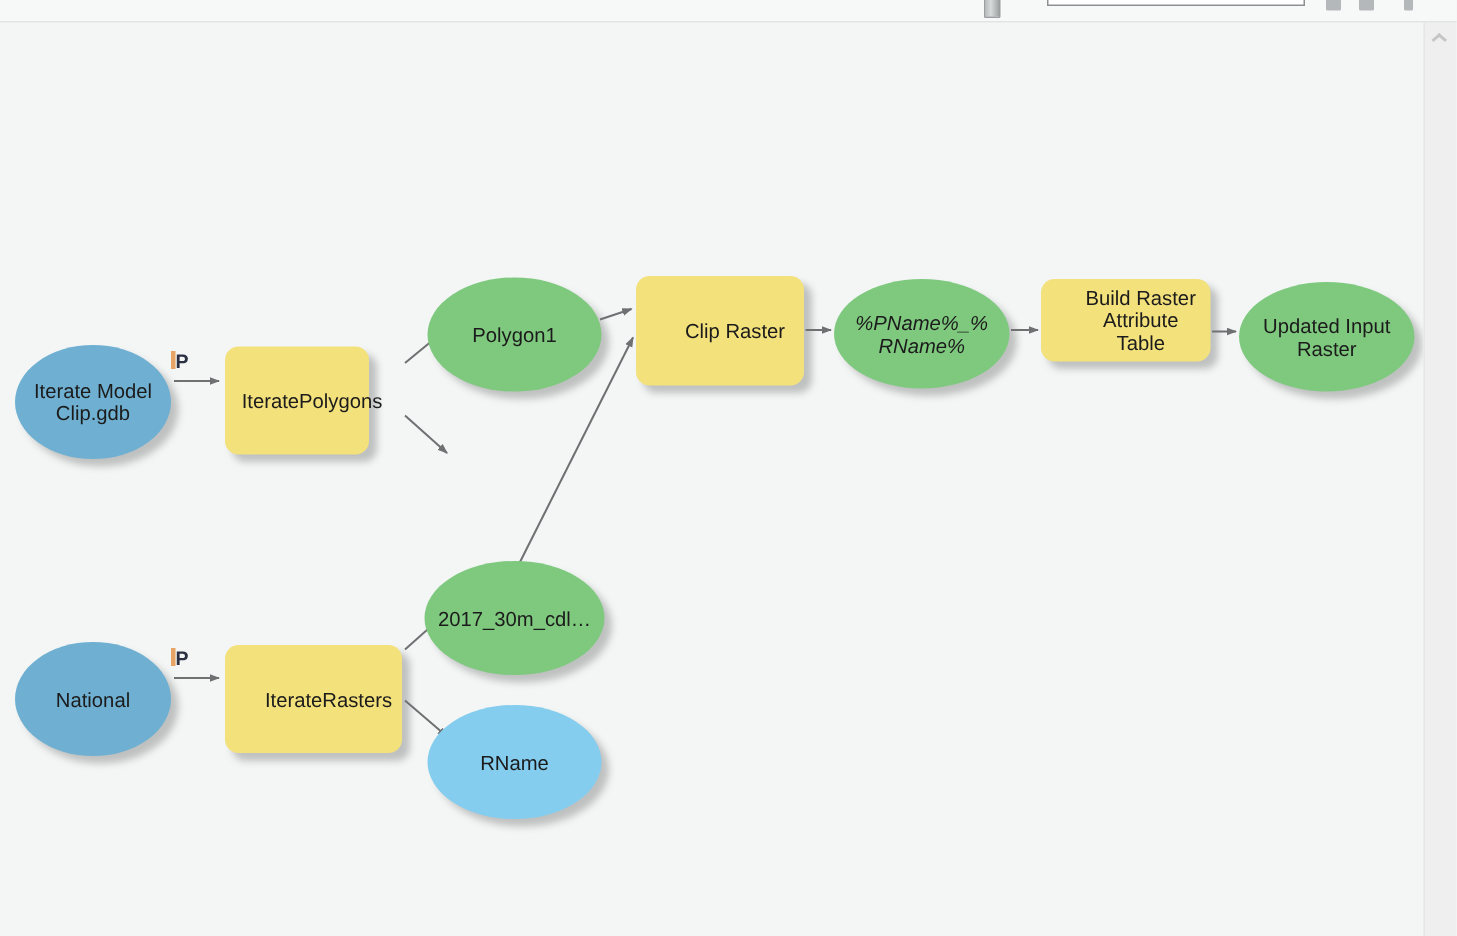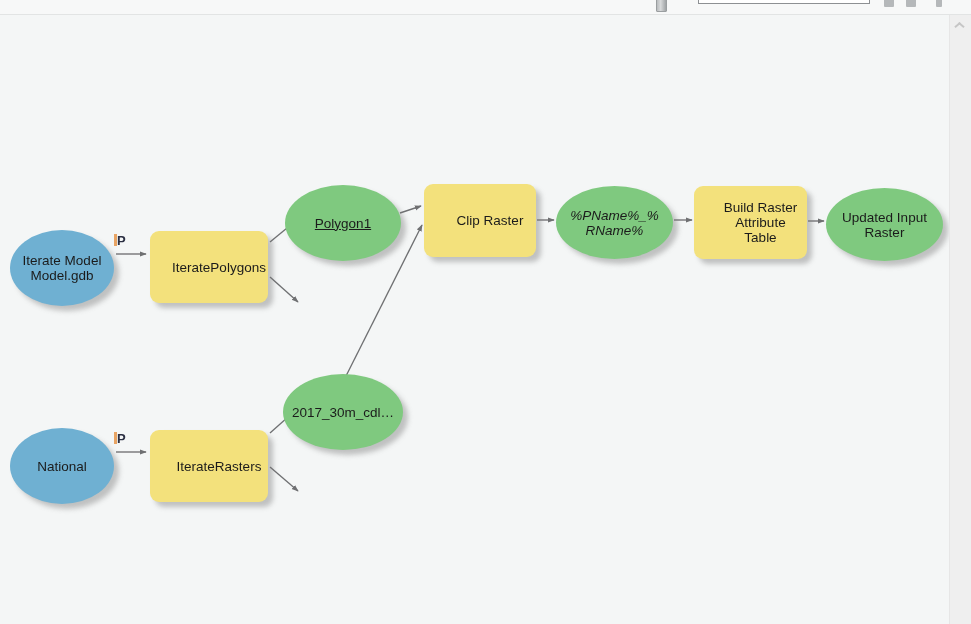--- a/index.html
+++ b/index.html
@@ -174,39 +174,40 @@
       <line x1="537" y1="206" x2="554" y2="206"></line>
       <line x1="674" y1="206" x2="692" y2="206"></line>
       <line x1="808" y1="207" x2="824" y2="207"></line>
       <line x1="116" y1="438" x2="146" y2="438"></line>
       <line x1="270" y1="419" x2="297" y2="395"></line>
       <line x1="270" y1="453" x2="298" y2="477"></line>
     </g>
   </svg>
 
   <div class="node ellipse c-blue" style="left:10px;  top:216px; width:104px; height:76px;">Iterate Model
-Model.gdb</div>
+Clip.gdb</div>
   <div class="p-marker" style="left:117px; top:219px;">P</div>
 
-  <div class="node rect c-yellow" style="left:150px; top:217px; width:118px; height:72px;">IteratePolygons</div>
-
-  <div class="node ellipse c-green" style="left:285px; top:171px; width:116px; height:76px;text-decoration:underline;">Polygon1</div>
+  <div class="node rect c-yellow" style="left:150px; top:217px; width:96px; height:72px;">IteratePolygons</div>
+
+  <div class="node ellipse c-green" style="left:285px; top:171px; width:116px; height:76px;">Polygon1</div>
 
 
   <div class="node rect c-yellow" style="left:424px; top:170px; width:112px; height:73px;">Clip Raster</div>
 
   <div class="node ellipse c-green" style="left:556px; top:172px; width:117px; height:73px;font-style:italic;">%PName%_%
 RName%</div>
 
-  <div class="node rect c-yellow" style="left:694px; top:172px; width:113px; height:73px;">Build Raster
+  <div class="node rect c-yellow" style="left:694px; top:172px; width:113px; height:55px;">Build Raster
 Attribute Table</div>
 
   <div class="node ellipse c-green" style="left:826px; top:174px; width:117px; height:73px;">Updated Input
 Raster</div>
 
   <div class="node ellipse c-blue" style="left:10px;  top:414px; width:104px; height:76px;">National</div>
   <div class="p-marker" style="left:117px; top:417px;">P</div>
 
   <div class="node rect c-yellow" style="left:150px; top:406px; width:118px; height:72px;margin-top:10px;">IterateRasters</div>
 
   <div class="node ellipse c-green" style="left:283px; top:360px; width:120px; height:76px;">2017_30m_cdl…</div>
 
+  <div class="node ellipse c-ltblue" style="left:285px; top:456px; width:116px; height:76px;">RName</div>
 </div>
 
 </body></html>

